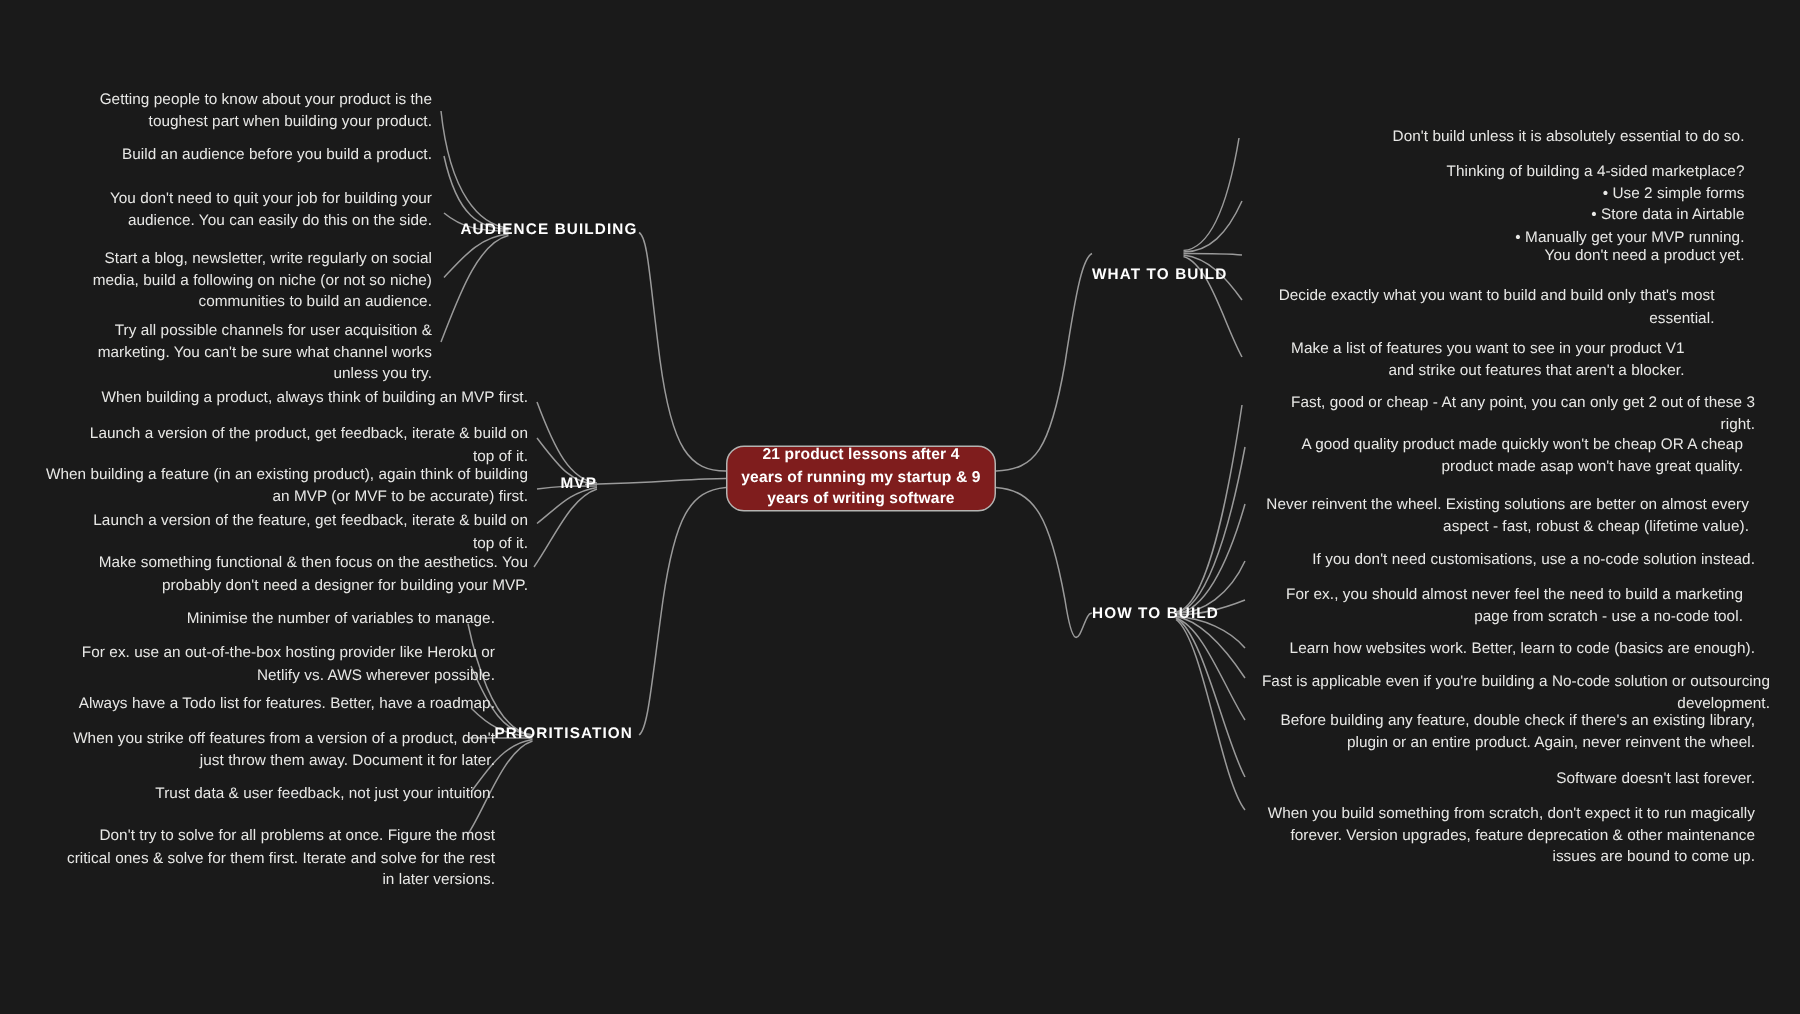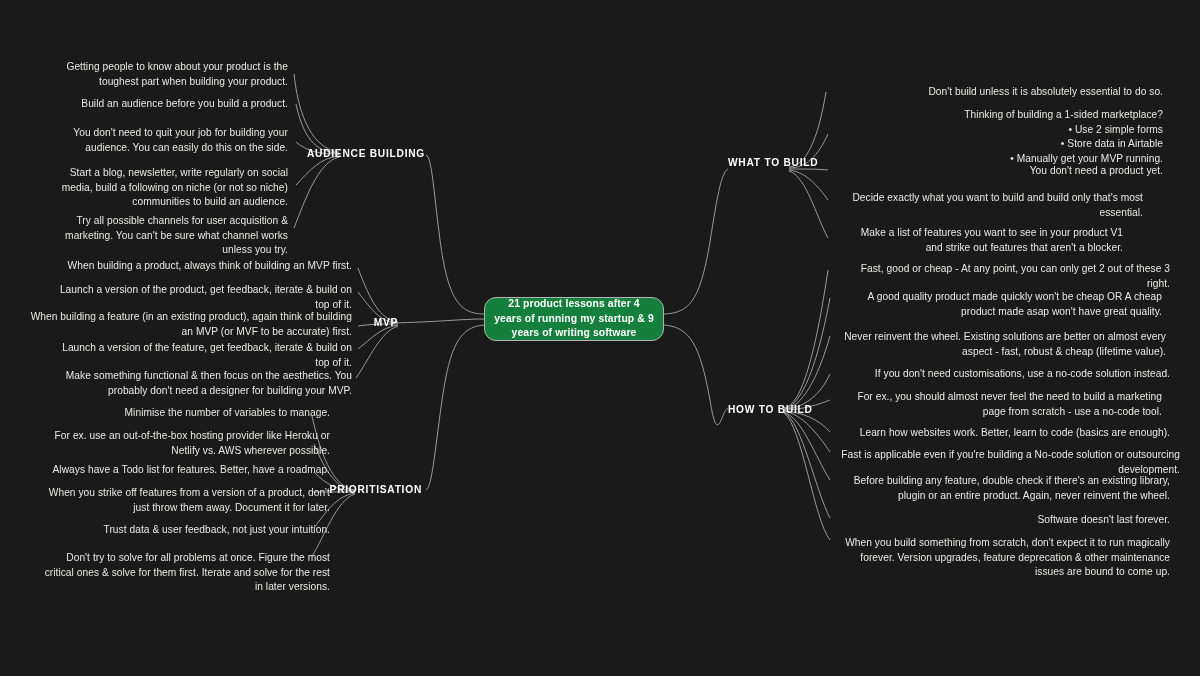--- a/index.html
+++ b/index.html
@@ -34,21 +34,21 @@
   .branch.r { text-align: right; }
 
   .sub { padding-left: 9px; }
 
   #center {
     position: absolute;
     left: 484px; top: 297px;
     width: 180px; height: 44px;
     border: 1px solid #b4b4b2;
     border-radius: 12px;
-    background: #15803d;
+    background: #7f1d1d;
     display: flex; align-items: center; justify-content: center;
     text-align: center;
     color: #ffffff;
     font-size: 10.4px;
     font-weight: bold;
     line-height: 14.5px;
     letter-spacing: .1px;
     padding: 0 9px;
   }
 </style>
@@ -126,26 +126,26 @@
 
   <div class="branch r" style="left:232px; top:484px; width:190px;">PRIORITISATION</div>
 
   <div class="leaf r" style="left:44px; top:406px; width:286px;">Minimise the number of variables to manage.</div>
   <div class="leaf r" style="left:44px; top:429px; width:286px;">For ex. use an out-of-the-box hosting provider like Heroku or Netlify vs. AWS wherever possible.</div>
   <div class="leaf r" style="left:44px; top:463px; width:286px;">Always have a Todo list for features. Better, have a roadmap.</div>
   <div class="leaf r" style="left:44px; top:486px; width:286px;">When you strike off features from a version of a product, don't just throw them away. Document it for later.</div>
   <div class="leaf r" style="left:44px; top:523px; width:286px;">Trust data &amp; user feedback, not just your intuition.</div>
   <div class="leaf r" style="left:40px; top:551px; width:290px;">Don't try to solve for all problems at once. Figure the most critical ones &amp; solve for them first. Iterate and solve for the rest in later versions.</div>
 
-  <div class="branch l" style="left:728px; top:157px; width:150px;">WHAT TO BUILD</div>
+  <div class="branch l" style="left:728px; top:178px; width:150px;">WHAT TO BUILD</div>
 
   <div class="leaf l" style="left:843px; top:85px; width:320px;">Don't build unless it is absolutely essential to do so.</div>
 
   <div class="leaf l" style="left:843px; top:108px; width:320px;">
-    <div>Thinking of building a 1-sided marketplace?</div>
+    <div>Thinking of building a 4-sided marketplace?</div>
     <div class="sub">• Use 2 simple forms</div>
     <div class="sub">• Store data in Airtable</div>
     <div class="sub">• Manually get your MVP running.</div>
   </div>
 
   <div class="leaf l" style="left:843px; top:164px; width:320px;">You don't need a product yet.</div>
   <div class="leaf l" style="left:843px; top:191px; width:300px;">Decide exactly what you want to build and build only that's most essential.</div>
   <div class="leaf l" style="left:843px; top:226px; width:280px;">Make a list of features you want to see in your product V1 and strike out features that aren't a blocker.</div>
 
   <div class="branch l" style="left:728px; top:404px; width:150px;">HOW TO BUILD</div>

